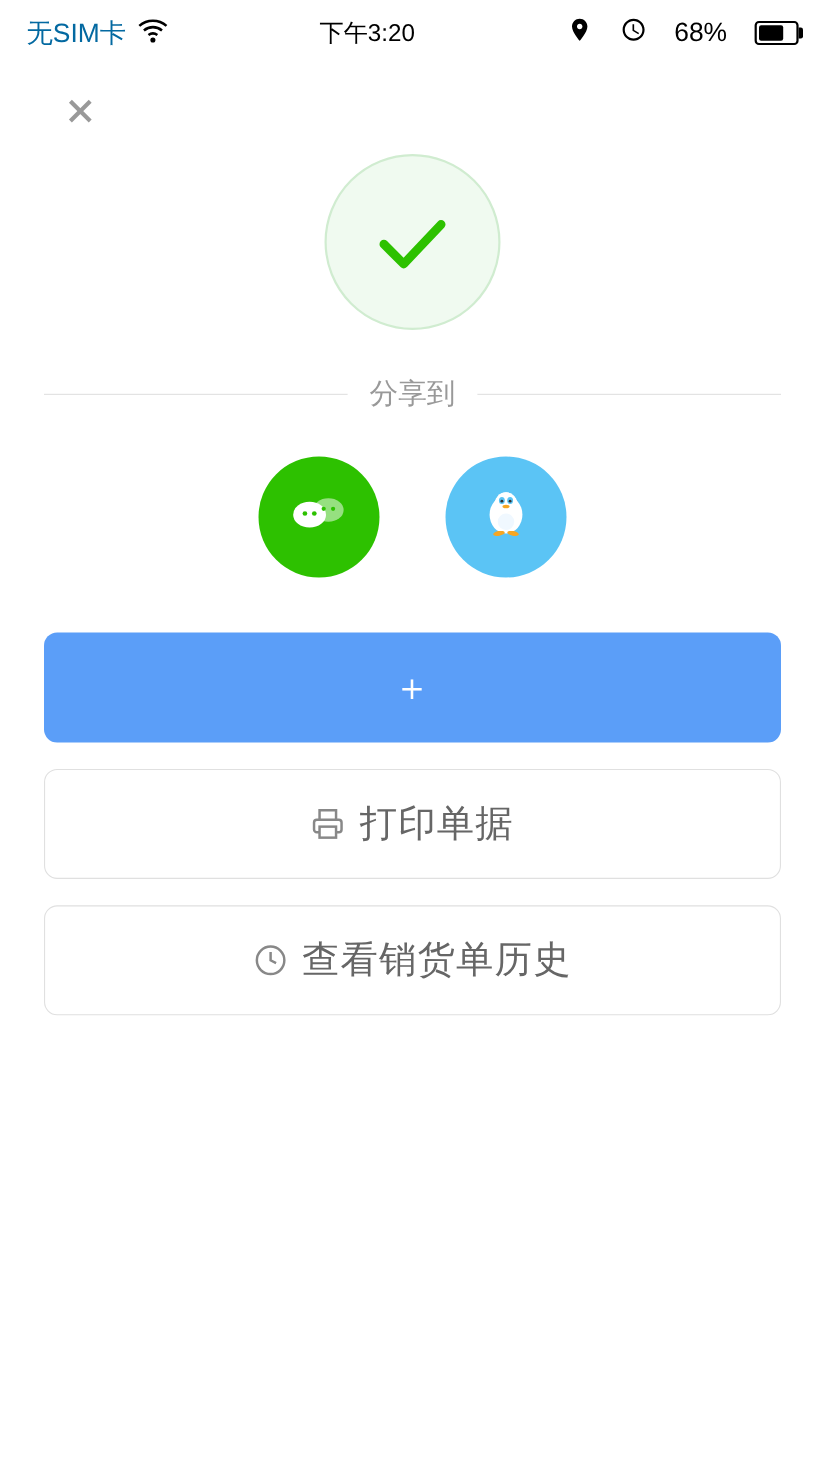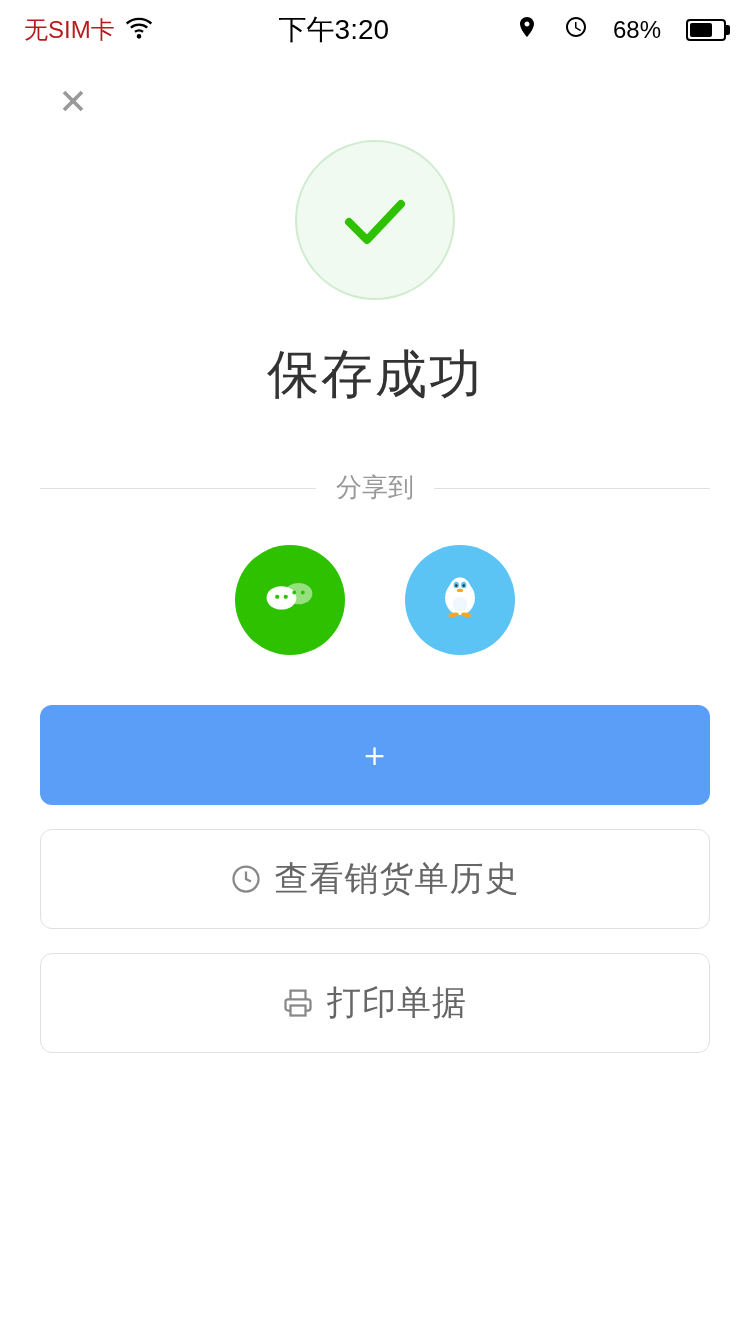--- a/index.html
+++ b/index.html
@@ -27,25 +27,25 @@
       justify-content: space-between;
       padding: 0 24px;
       background: #ffffff;
     }
 
     .status-left {
       display: flex;
       align-items: center;
       gap: 10px;
       font-size: 24px;
-      color: #b91c1c;
+      color: #0369a1;
     }
 
     .status-center {
-      font-size: 28px;
+      font-size: 22px;
       font-weight: 500;
       color: #000;
     }
 
     .status-right {
       display: flex;
       align-items: center;
       gap: 25px;
       font-size: 24px;
       color: #000;
@@ -299,21 +299,20 @@
 </div>
 
 <div class="main-content">
 
   <div class="success-circle">
     <svg class="checkmark" viewBox="0 0 80 80" width="80" height="80" fill="none">
       <polyline points="14,42 32,60 66,24" stroke="#2dc100" stroke-width="8" stroke-linecap="round" stroke-linejoin="round"></polyline>
     </svg>
   </div>
 
-  <div class="success-title">保存成功</div>
 
   <div class="share-section">
     <div class="share-divider">
       <span class="share-label">分享到</span>
     </div>
     <div class="share-icons">
 
       <div class="wechat-icon">
         <svg viewBox="0 0 60 60" width="64" height="64" fill="white">
 
@@ -353,37 +352,37 @@
           <ellipse cx="36" cy="44" rx="5" ry="2" fill="#f5a623" transform="rotate(10 36 44)"></ellipse>
         </svg>
       </div>
     </div>
   </div>
 
   <div class="buttons-section">
 
     <button class="btn-primary">
       <span>＋</span>
-    </button>
-
-    <button class="btn-secondary">
-      <span class="btn-icon">
-        <svg viewBox="0 0 24 24" width="30" height="30" fill="none" stroke="#888" stroke-width="1.8">
-          <circle cx="12" cy="12" r="10"></circle>
-          <polyline points="12 6 12 12 16 14"></polyline>
-        </svg>
-      </span>
-      <span>查看销货单历史</span>
     </button>
 
     <button class="btn-secondary">
       <span class="btn-icon">
         <svg viewBox="0 0 24 24" width="30" height="30" fill="none" stroke="#888" stroke-width="1.8">
           <polyline points="6 9 6 2 18 2 18 9"></polyline>
           <path d="M6 18H4a2 2 0 0 1-2-2v-5a2 2 0 0 1 2-2h16a2 2 0 0 1 2 2v5a2 2 0 0 1-2 2h-2"></path>
           <rect x="6" y="14" width="12" height="8"></rect>
         </svg>
       </span>
       <span>打印单据</span>
     </button>
 
+    <button class="btn-secondary">
+      <span class="btn-icon">
+        <svg viewBox="0 0 24 24" width="30" height="30" fill="none" stroke="#888" stroke-width="1.8">
+          <circle cx="12" cy="12" r="10"></circle>
+          <polyline points="12 6 12 12 16 14"></polyline>
+        </svg>
+      </span>
+      <span>查看销货单历史</span>
+    </button>
+
   </div>
 </div>
 
 </body></html>

